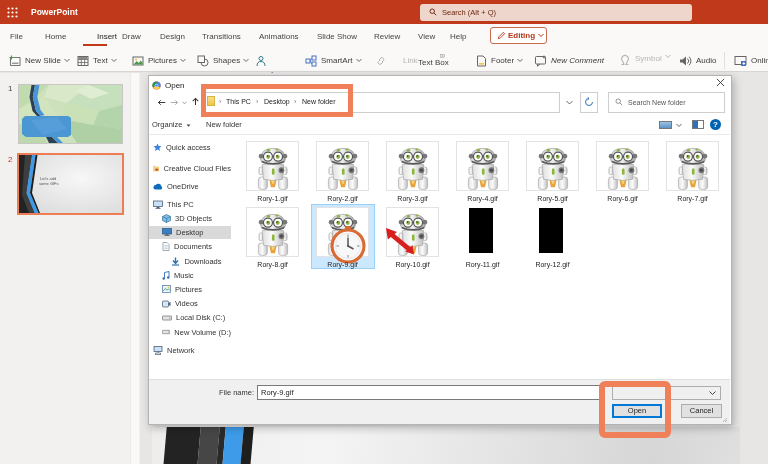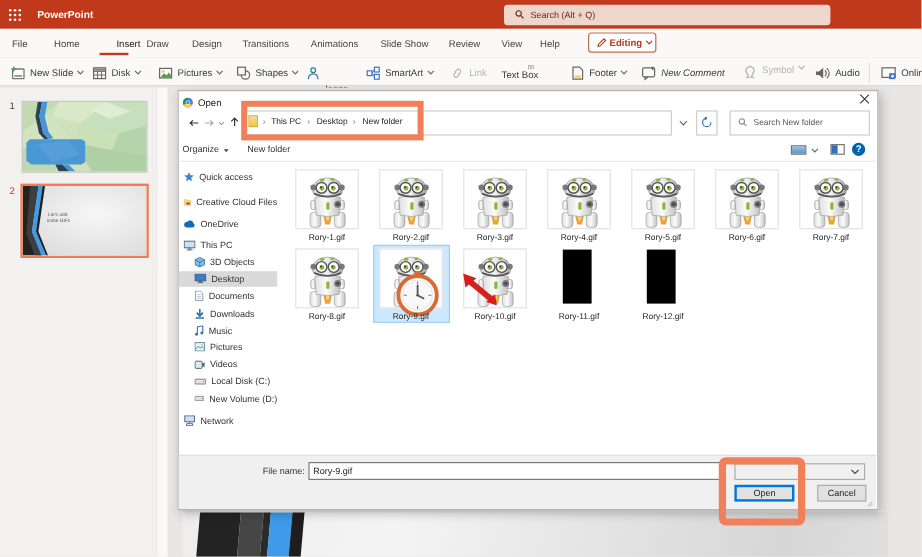--- a/index.html
+++ b/index.html
@@ -68,21 +68,21 @@
       <svg width="6" height="5" viewBox="0 0 6 5" style="margin-left:3px;">
         <path d="M0.5 1 L3 3.5 L5.5 1" fill="none" stroke="#666" stroke-width="1"></path>
       </svg>
     </div>
     <div class="abs" style="left: 77px; top: 0px; height: 13px; display: flex; align-items: center; white-space: nowrap;">
       <svg width="12" height="12" viewBox="0 0 12 12">
         <rect x="1" y="1.5" width="10" height="9" fill="none" stroke="#666" stroke-width="1"></rect>
         <rect x="1.5" y="2" width="9" height="2" fill="#8A8886"></rect>
         <path d="M1 4.5 H11 M1 7.5 H11 M4.3 4.5 V10.5 M7.6 4.5 V10.5" stroke="#666" stroke-width="0.8"></path>
       </svg>
-      <span style="margin-left:4px;">Disk</span>
+      <span style="margin-left:4px;">Text</span>
       <svg width="6" height="5" viewBox="0 0 6 5" style="margin-left:3px;">
         <path d="M0.5 1 L3 3.5 L5.5 1" fill="none" stroke="#666" stroke-width="1"></path>
       </svg>
     </div>
     <div class="abs" style="left: 132px; top: 0px; height: 13px; display: flex; align-items: center; white-space: nowrap;">
       <svg width="12" height="12" viewBox="0 0 12 12">
         <rect x="1" y="2" width="10" height="8" fill="none" stroke="#666" stroke-width="1"></rect>
         <circle cx="4" cy="4.6" r="1" fill="#E8C23D"></circle>
         <path d="M1.5 9.5 L4.8 6 L6.8 8 L8.8 5.5 L10.5 8 L10.5 9.5 Z" fill="#4E9B4E"></path>
       </svg>
@@ -117,21 +117,21 @@
       </svg>
       <span style="margin-left:4px;">SmartArt</span>
       <svg width="6" height="5" viewBox="0 0 6 5" style="margin-left:3px;">
         <path d="M0.5 1 L3 3.5 L5.5 1" fill="none" stroke="#666" stroke-width="1"></path>
       </svg>
     </div>
     <div class="abs" style="left: 375px; top: 0px; height: 13px; display: flex; align-items: center; white-space: nowrap; color: rgb(182, 180, 178);">
       <svg width="12" height="12" viewBox="0 0 12 12">
         <path d="M4 5 L6 3 A1.8 1.8 0 0 1 8.5 5.5 L7 7 M8 7 L6 9 A1.8 1.8 0 0 1 3.5 6.5 L5 5" fill="none" stroke="#B6B4B2" stroke-width="1"></path>
       </svg>
-      <span style="margin-left:4px;">Link</span>
+      <span style="margin-left:16px;">Link</span>
     </div>
     <div class="abs" style="left: 414px; top: 0px; height: 13px; display: flex; align-items: flex-end; white-space: nowrap; flex-direction: column;">
       <svg width="13" height="12" viewBox="0 0 13 12">
         <rect x="0.5" y="1.5" width="12" height="9" fill="none" stroke="#666" stroke-width="1"></rect>
         <path d="M4.2 8.5 L6.5 3 L8.8 8.5 M5 6.7 H8" fill="none" stroke="#666" stroke-width="1"></path>
       </svg>
       <span style="margin-left:4px;">Text Box</span>
     </div>
     <div class="abs" style="left: 476px; top: 0px; height: 13px; display: flex; align-items: center; white-space: nowrap;">
       <svg width="11" height="12" viewBox="0 0 11 12">
@@ -337,21 +337,21 @@
       </svg>
       <span style="margin-left:4px;">Desktop</span>
     </div>
     <div class="abs" style="left: 0px; top: 102.2px; width: 82px; height: 13px; display: flex; align-items: center; padding-left: 13px; white-space: nowrap;">
       <svg width="8" height="9" viewBox="0 0 8 9">
         <path d="M1 0.5 H5 L7 2.5 V8.5 H1 Z" fill="#fff" stroke="#8A97A5" stroke-width="0.8"></path>
         <path d="M2.3 3.5 H5.7 M2.3 5 H5.7 M2.3 6.5 H5.7" stroke="#9FB4C9" stroke-width="0.6"></path>
       </svg>
       <span style="margin-left:4px;">Documents</span>
     </div>
-    <div class="abs" style="left: 0px; top: 116.5px; width: 82px; height: 13px; display: flex; align-items: center; padding-left: 13px; white-space: nowrap;">
+    <div class="abs" style="left: 0px; top: 116.5px; width: 82px; height: 13px; display: flex; align-items: center; padding-left: 13px; white-space: nowrap; justify-content: center;">
       <svg width="9" height="9" viewBox="0 0 9 9">
         <path d="M4.5 0.5 V5.5 M2 3.5 L4.5 6.5 L7 3.5" fill="none" stroke="#2F71B8" stroke-width="1.4"></path>
         <path d="M1 8 H8" stroke="#2F71B8" stroke-width="1.2"></path>
       </svg>
       <span style="margin-left:4px;">Downloads</span>
     </div>
     <div class="abs" style="left: 0px; top: 130.8px; width: 82px; height: 13px; display: flex; align-items: center; padding-left: 13px; white-space: nowrap;">
       <svg width="8" height="9" viewBox="0 0 8 9">
         <path d="M2.5 7.5 V1.5 L7 0.5 V6.5" fill="none" stroke="#2F71B8" stroke-width="0.9"></path>
         <circle cx="1.7" cy="7.5" r="1.2" fill="#2F71B8"></circle>

